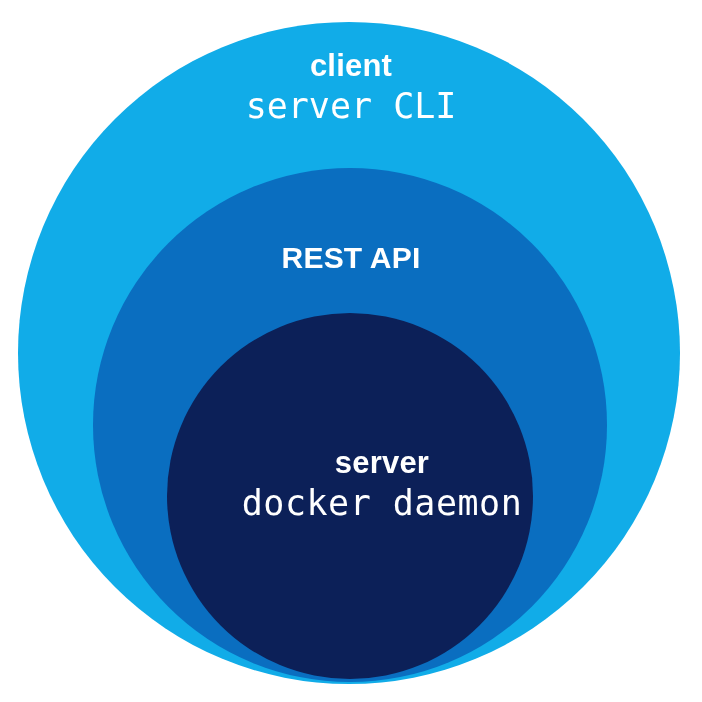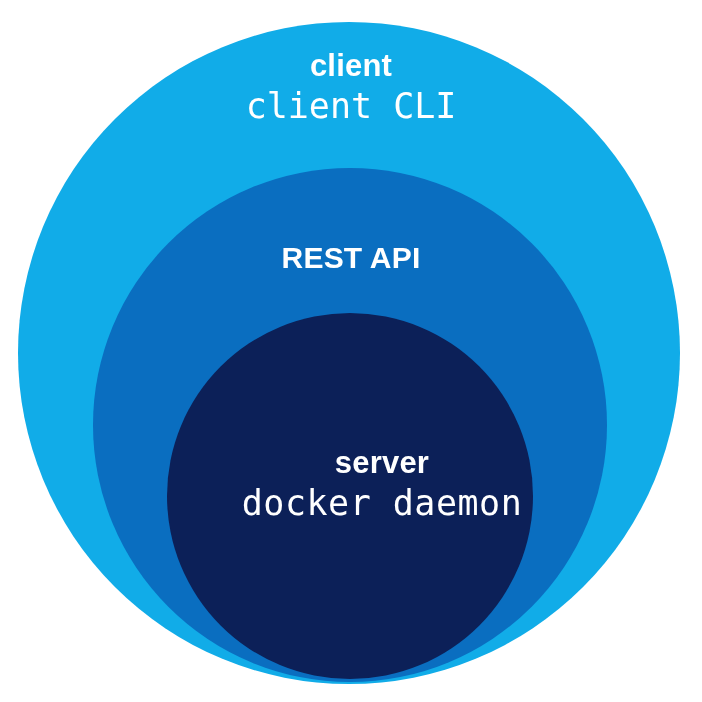--- a/index.html
+++ b/index.html
@@ -97,21 +97,21 @@
 <div id="diagram-stage" style="background: rgb(255, 255, 255);">
 
   <div class="circle" id="circle-client" style="left: 18px; top: 22px; width: 662px; height: 662px; background: rgb(17, 172, 232);"></div>
 
   <div class="circle" id="circle-restapi" style="left: 93px; top: 168px; width: 514px; height: 514px; background: rgb(10, 110, 192);"></div>
 
   <div class="circle" id="circle-server" style="left: 167px; top: 313px; width: 366px; height: 366px; background: rgb(12, 32, 88);"></div>
 
   <div class="label-group" id="label-client-group" style="color: rgb(255, 255, 255);">
     <span class="label-title">client</span>
-    <span class="label-mono">client CLI</span>
+    <span class="label-mono">server CLI</span>
   </div>
 
   <div class="label-group" id="label-restapi-group" style="color: rgb(255, 255, 255);">
     <span class="label-title">REST API</span>
   </div>
 
   <div class="label-group" id="label-server-group" style="color: rgb(255, 255, 255); padding-left: 31px;">
     <span class="label-title">server</span>
     <span class="label-mono">docker daemon</span>
   </div>

